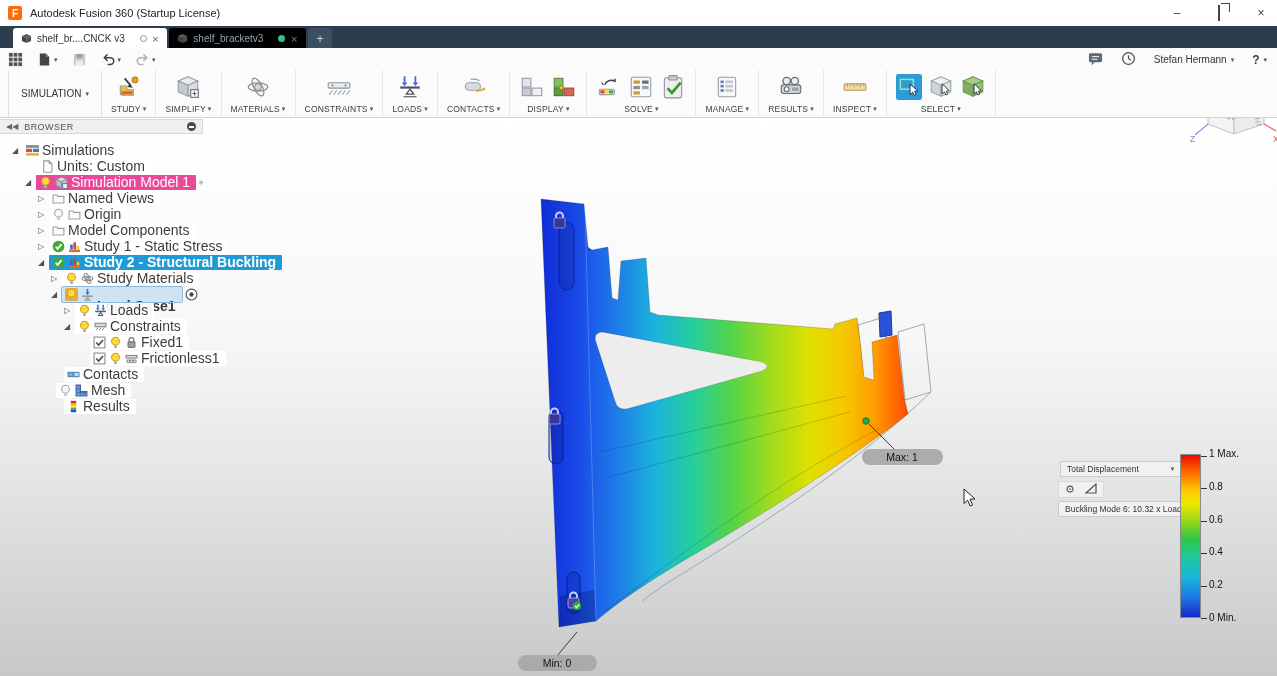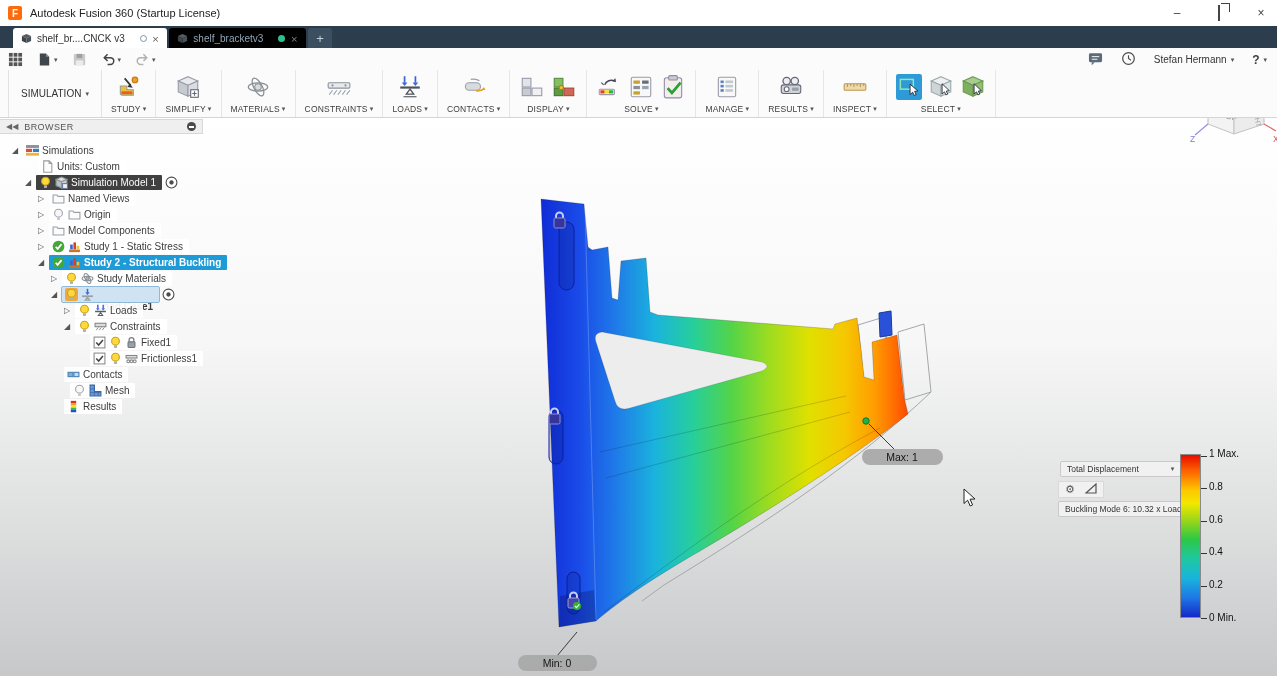--- a/index.html
+++ b/index.html
@@ -55,25 +55,25 @@
   .bh-label { font-size:9px; letter-spacing:.4px; margin-left:6px; flex:1; }
   .bh-collapse { font-size:8px; color:#666; }
   .bh-opt { width:9px; height:9px; border-radius:50%; background:#4a4a4a; position:relative; }
   .bh-opt::after { content:""; position:absolute; left:2px; top:4px; width:5px; height:1.5px; background:#fff; }
   .tree { padding-top:8px; }
   .trow { height:16px; display:flex; align-items:center; }
   .exp { width:11px; font-size:8px; color:#555; flex:none; text-align:left; }
   .chip { display:flex; align-items:center; gap:3px; background:rgba(255,255,255,.92); padding:1px 6px 1px 3px; border-radius:1px; height:15px; }
   .chip.sel-blue { background:#1e9bd7; }
   .chip.sel-blue .tlabel { color:#fff; font-weight:bold; }
-  .chip.sel-gray { background:#404040; }
+  .chip.sel-gray { background:#ec4899; }
   .chip.sel-gray .tlabel { color:#fdfdfd; }
   .chip.sel-lightblue { background:#cfe3f3; outline:1px solid #8fb9da; }
   .chip.sel-lightblue .tlabel { font-weight:bold;margin-top:24px; }
-  .tlabel { font-size:10px; color:#3c3c3c; white-space:nowrap; }
+  .tlabel { font-size:14px; color:#3c3c3c; white-space:nowrap; }
   .ti { width:13px; height:13px; flex:none; }
   .ti svg { width:100%; height:100%; }
   .ti.hl { background:#f2a73d; border-radius:2px; }
   .ticon { width:13px; height:13px; margin-left:3px; }
   .ticon svg { width:100%; height:100%; }
 
   
   .lg-btn { position:absolute; background:#f1f1f1; border:1px solid #c9c9c9; border-radius:2px; font-size:8.5px; color:#333; display:flex; align-items:center; gap:5px; padding:2px 6px; z-index:20; white-space:nowrap; }
   .lg-tools { position:absolute; left:1058px; top:481px; display:flex; align-items:center; gap:10px; background:#f1f1f1; border:1px solid #d9d9d9; padding:1px 6px; z-index:20; }
   .gear { font-size:11px; color:#555; }
@@ -718,21 +718,21 @@
       </div>
       <div class="trow" style="padding-left: 64px;">
         <span class="chip">
           <span class="ti"><svg viewBox="0 0 12 12">
               <rect x="1" y="4" width="4.6" height="4" fill="#7ab0e0" stroke="#4a80b0"></rect>
               <rect x="6.4" y="4" width="4.6" height="4" fill="#c2ddf2" stroke="#4a80b0"></rect>
             </svg></span>
           <span class="tlabel">Contacts</span>
         </span>
       </div>
-      <div class="trow" style="padding-left: 70px;">
+      <div class="trow" style="padding-left: 56px;">
         <span class="chip">
           <span class="ti"><svg viewBox="0 0 12 12">
               <circle cx="6" cy="4.8" r="3.6" fill="#f8f8f8" stroke="#a0a0b0"></circle>
               <rect x="4.6" y="8.6" width="2.8" height="2.4" rx="0.6" fill="#c8c8c8"></rect>
             </svg></span>
           <span class="ti"><svg viewBox="0 0 12 12">
               <path d="M1,1 h4 v6 h6 v4 h-10 z" fill="#6a9ad8" stroke="#3a66a8"></path>
               <path d="M1,4.5 h4 M1,8 h10 M5,1 v10 M8.5,7 v4" stroke="#3a66a8" stroke-width="0.7" fill="none"></path>
             </svg></span>
           <span class="tlabel">Mesh</span>

